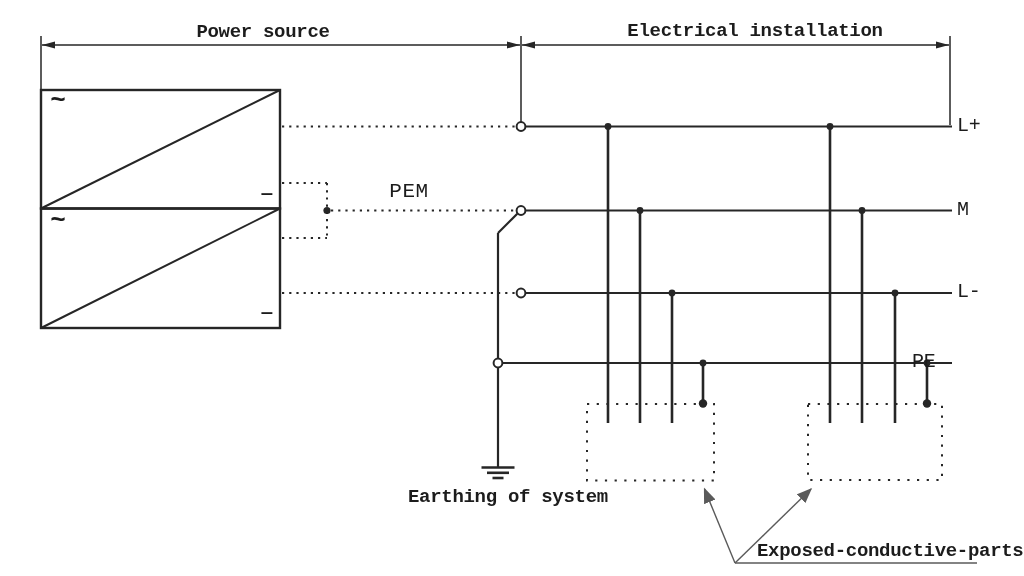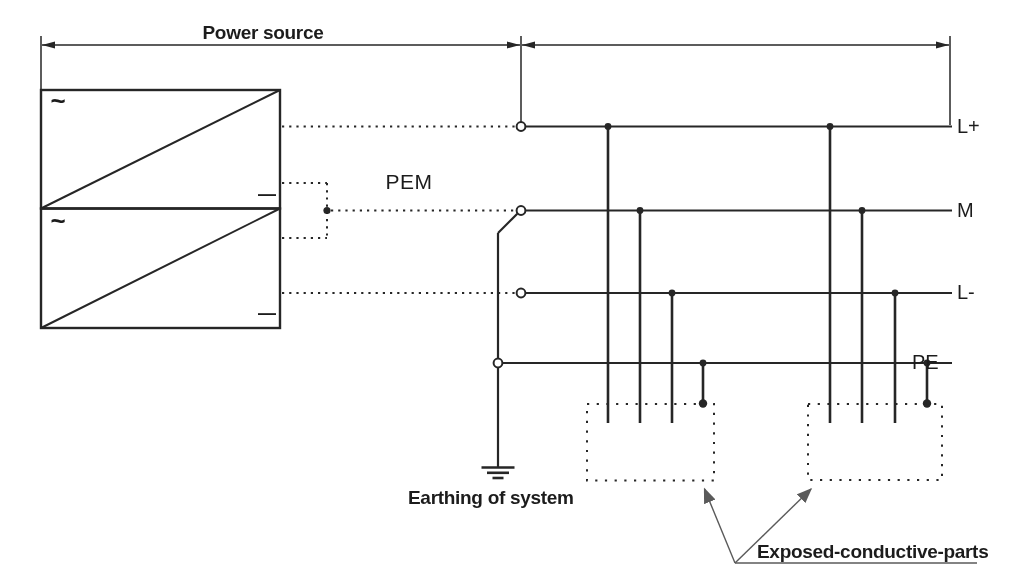--- a/index.html
+++ b/index.html
@@ -1,20 +1,20 @@
 <!DOCTYPE html>
 <html><head>
 <meta charset="utf-8">
 <style>
   html,body{margin:0;padding:0;background:#fff;}
   #stage{
     position:relative;
     width:1024px;height:576px;
     background:var(--bg,#fff);
-    font-family:Liberation Sans, sans-serif;
+    font-family:Liberation Mono, monospace;
     overflow:hidden;
   }
   #wiring{position:absolute;left:0;top:0;}
   .lbl{
     position:absolute;
     transform:translate(-50%,-50%);
     white-space:nowrap;
     color:var(--text,#1c1c1c);
     line-height:1;
   }
@@ -121,27 +121,28 @@
     </g>
 
     <g stroke="var(--leader,#5a5a5a)" stroke-width="1.4" fill="none">
       <line x1="735" y1="563" x2="977" y2="563"></line>
       <line x1="735" y1="563" x2="704.5" y2="489" marker-end="url(#ah)"></line>
       <line x1="735" y1="563" x2="811" y2="489" marker-end="url(#ah)"></line>
     </g>
   </svg>
 
   <div class="lbl title-lbl" style="left:263px;top:32px;">Power source</div>
+  <div class="lbl title-lbl" style="left:755px;top:31px;">Electrical installation</div>
 
   <div class="lbl sym-ac" style="left:58px;top:101px;">~</div>
   <div class="lbl sym-dc" style="left:267px;top:194px;">—</div>
   <div class="lbl sym-ac" style="left:58px;top:221px;">~</div>
   <div class="lbl sym-dc" style="left:267px;top:313px;">—</div>
 
-  <div class="lbl pem-lbl" style="left:409px;top:181px;">PEM</div>
+  <div class="lbl pem-lbl" style="left:409px;top:191px;">PEM</div>
 
   <div class="lbl cond-lbl anchor-left" style="left:957px;top:126px;">L+</div>
   <div class="lbl cond-lbl anchor-left" style="left:957px;top:210px;">M</div>
   <div class="lbl cond-lbl anchor-left" style="left:957px;top:292px;">L-</div>
   <div class="lbl cond-lbl anchor-left" style="left:912px;top:362px;">PE</div>
 
   <div class="lbl title-lbl anchor-left" style="left:408px;top:497px;">Earthing of system</div>
   <div class="lbl title-lbl anchor-left" style="left:757px;top:551px;">Exposed-conductive-parts</div>
 </div>
 

